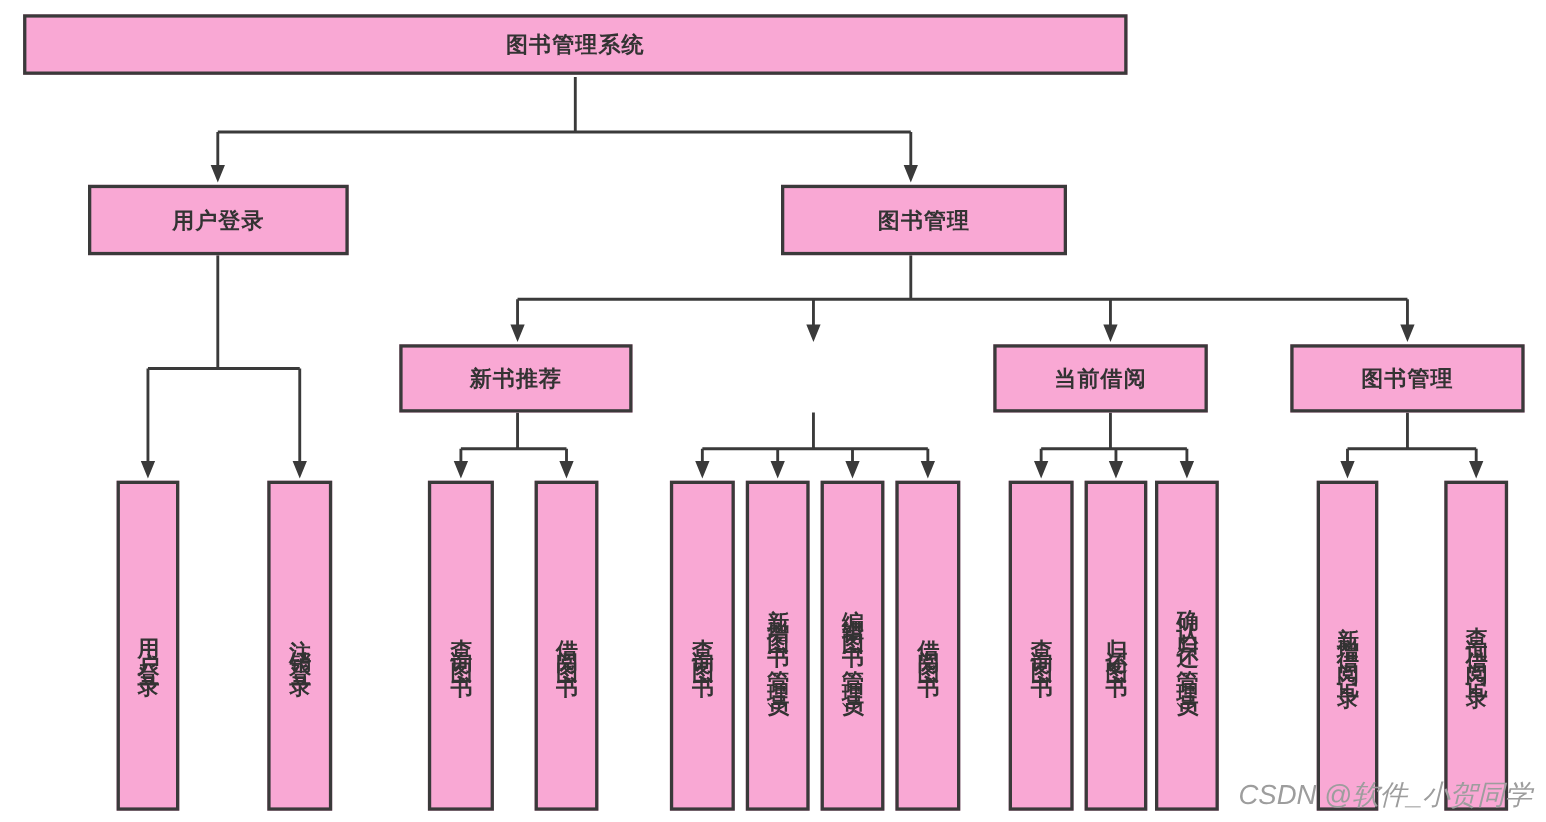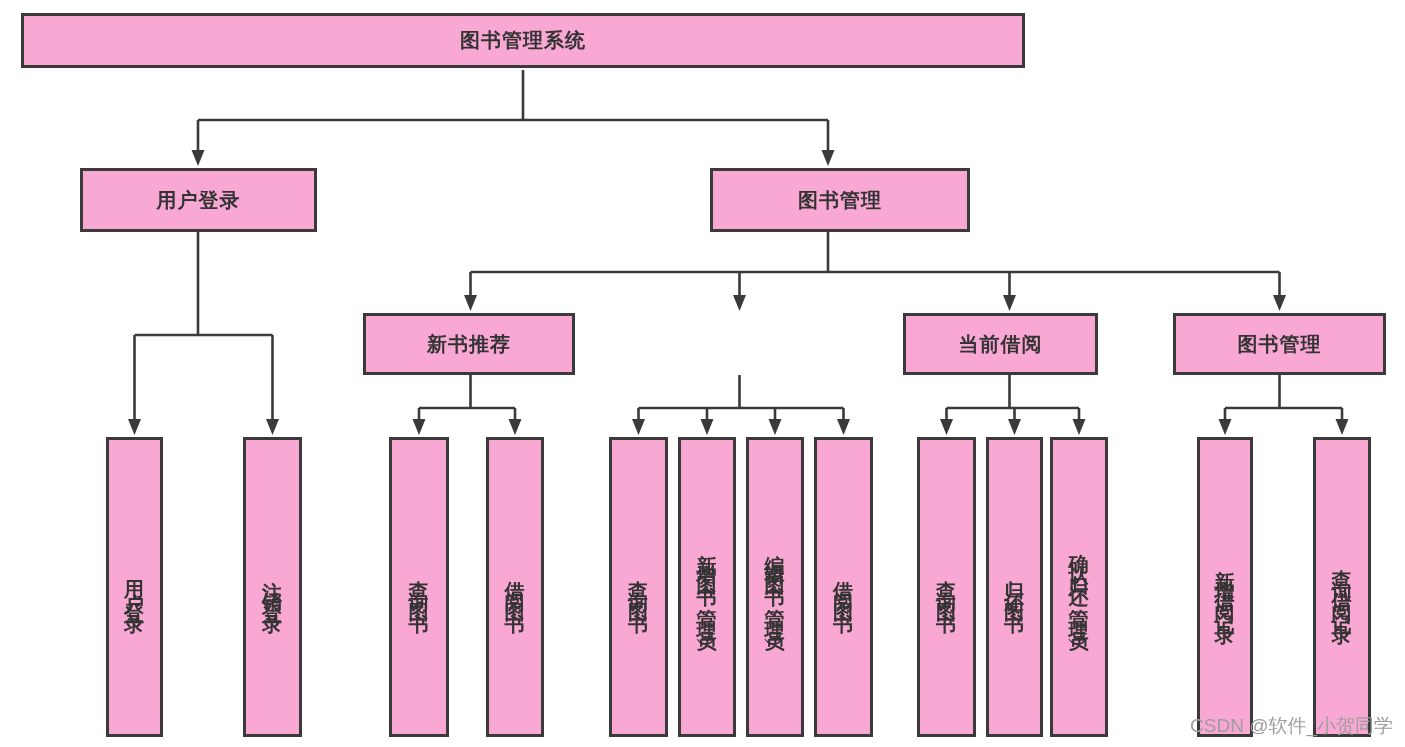--- a/index.html
+++ b/index.html
@@ -40,24 +40,25 @@
     text-orientation:mixed;
     font-size:20px;
     line-height:1;
     letter-spacing:11px;
     white-space:nowrap;
     color:var(--text);
   }
   .watermark{
     position:absolute;
     right:12px;bottom:8px;
-    font-size:19px;
+    font-size:25px;
     color:var(--watermark);
     white-space:nowrap;
     z-index:5;
+    font-style:italic;
   }
   
   #n-root{left:21px;top:13px;width:1004px;height:55px;}
   #n-user-login{left:80px;top:168px;width:237px;height:64px;}
   #n-book-mgmt{left:710px;top:168px;width:260px;height:64px;}
   .lvl3{top:313px;height:62px;width:212px;}
   #n-new-book-rec{left:363px;}
   #n-book-borrow{left:632px;}
   #n-current-borrow{left:903px;width:195px;}
   #n-borrow-records{left:1173px;width:213px;}

